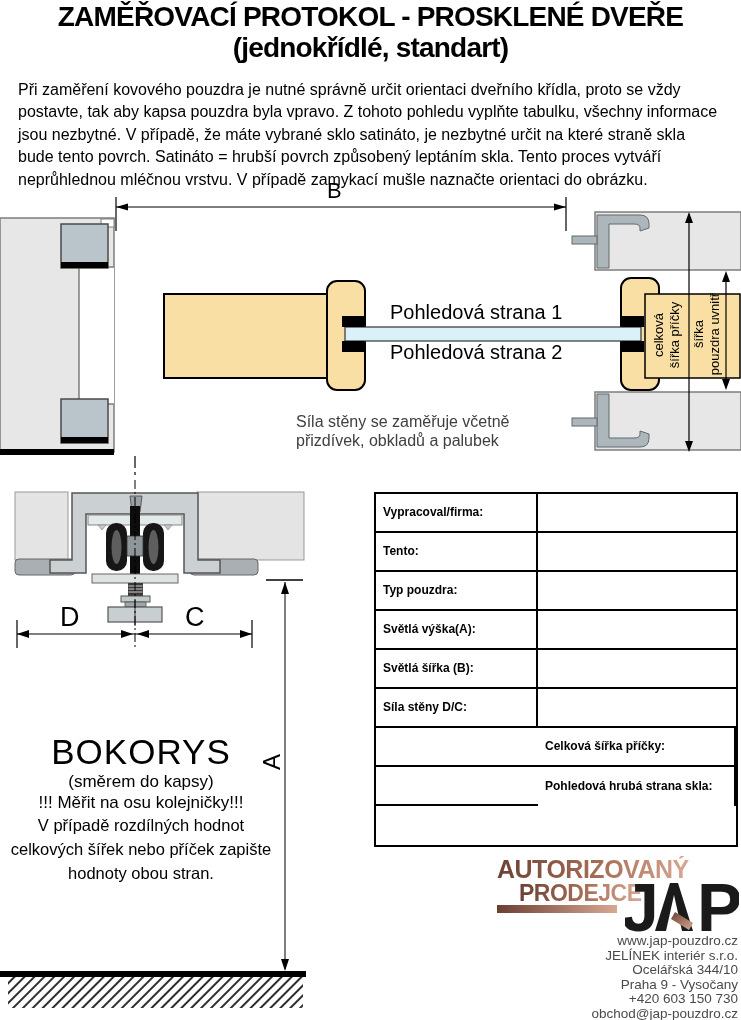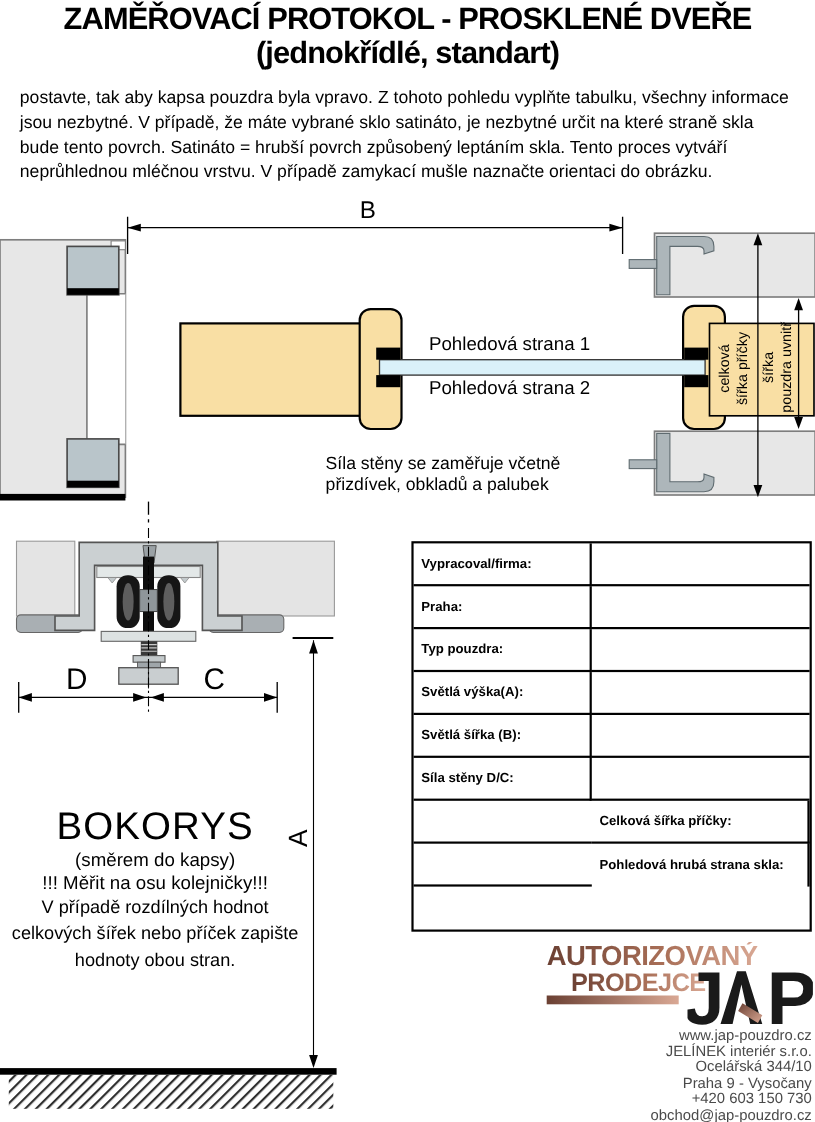--- a/index.html
+++ b/index.html
@@ -11,22 +11,22 @@
   .title-line{left:0;right:0;text-align:center;font-weight:bold;font-size:28px;line-height:31px;letter-spacing:-0.8px;}
   .t1{top:1px;} .t2{top:32px;}
 
   
   .intro{left:18px;top:79px;}
   .intro .line{font-size:16px;line-height:22.4px;white-space:nowrap;}
 
   
   .dim-label{font-size:22px;line-height:22px;}
   .dim-label-big{font-size:27px;line-height:27px;}
-  .side-label{font-size:17px;line-height:15px;white-space:nowrap;}
-  .red-note{font-size:16px;line-height:19px;color:#000000;white-space:pre-line;}
+  .side-label{font-size:20px;line-height:15px;white-space:nowrap;}
+  .red-note{font-size:16px;line-height:19px;color:#404040;white-space:pre-line;}
   .rot-label{width:84px;height:34px;transform:rotate(-90deg);transform-origin:center;
              text-align:center;font-size:13px;line-height:16px;white-space:pre-line;}
   .rot-a{width:28px;height:28px;transform:rotate(-90deg);transform-origin:center;
          font-size:24px;line-height:28px;text-align:center;}
 
   
   .bokorys-block{left:0;top:733px;width:282px;text-align:center;}
   .bokorys-title{font-size:35px;line-height:38px;letter-spacing:1px;}
   .bokorys-sub{font-size:17px;line-height:21px;}
   .bokorys-note{font-size:16.5px;line-height:24px;white-space:pre-line;}
@@ -55,20 +55,21 @@
 </style>
 </head>
 <body>
 
 <div class="page">
 
   <div class="abs title-line t1">ZAMĚŘOVACÍ PROTOKOL - PROSKLENÉ DVEŘE</div>
   <div class="abs title-line t2">(jednokřídlé, standart)</div>
 
   <div class="abs intro">
+      <div class="line">Při zaměření kovového pouzdra je nutné správně určit orientaci dveřního křídla, proto se vždy</div>
       <div class="line">postavte, tak aby kapsa pouzdra byla vpravo. Z tohoto pohledu vyplňte tabulku, všechny informace</div>
       <div class="line">jsou nezbytné. V případě, že máte vybrané sklo satináto, je nezbytné určit na které straně skla</div>
       <div class="line">bude tento povrch. Satináto = hrubší povrch způsobený leptáním skla. Tento proces vytváří</div>
       <div class="line">neprůhlednou mléčnou vrstvu. V případě zamykací mušle naznačte orientaci do obrázku.</div>
     </div>
 
   <svg class="abs" style="left:0;top:185px;" width="741" height="292" viewBox="0 185 741 292">
 
     <g>
       <rect x="0" y="218" width="114" height="234" fill="#E7E7E7" stroke="#7E7E7E" stroke-width="1.5"></rect>
@@ -211,21 +212,21 @@
     <div class="bokorys-sub">(směrem do kapsy)</div>
     <div class="bokorys-sub">!!! Měřit na osu kolejničky!!!</div>
     <div class="bokorys-note">V případě rozdílných hodnot
 celkových šířek nebo příček zapište
 hodnoty obou stran.</div>
   </div>
 
   <div class="abs form-table">
     <div class="lbl">Vypracoval/firma:</div>
     <div class="val"></div>
-    <div class="lbl">Praha:</div>
+    <div class="lbl">Tento:</div>
     <div class="val"></div>
     <div class="lbl">Typ pouzdra:</div>
     <div class="val"></div>
     <div class="lbl">Světlá výška(A):</div>
     <div class="val"></div>
     <div class="lbl">Světlá šířka (B):</div>
     <div class="val"></div>
     <div class="lbl">Síla stěny D/C:</div>
     <div class="val"></div>
     <div class="val"></div>

